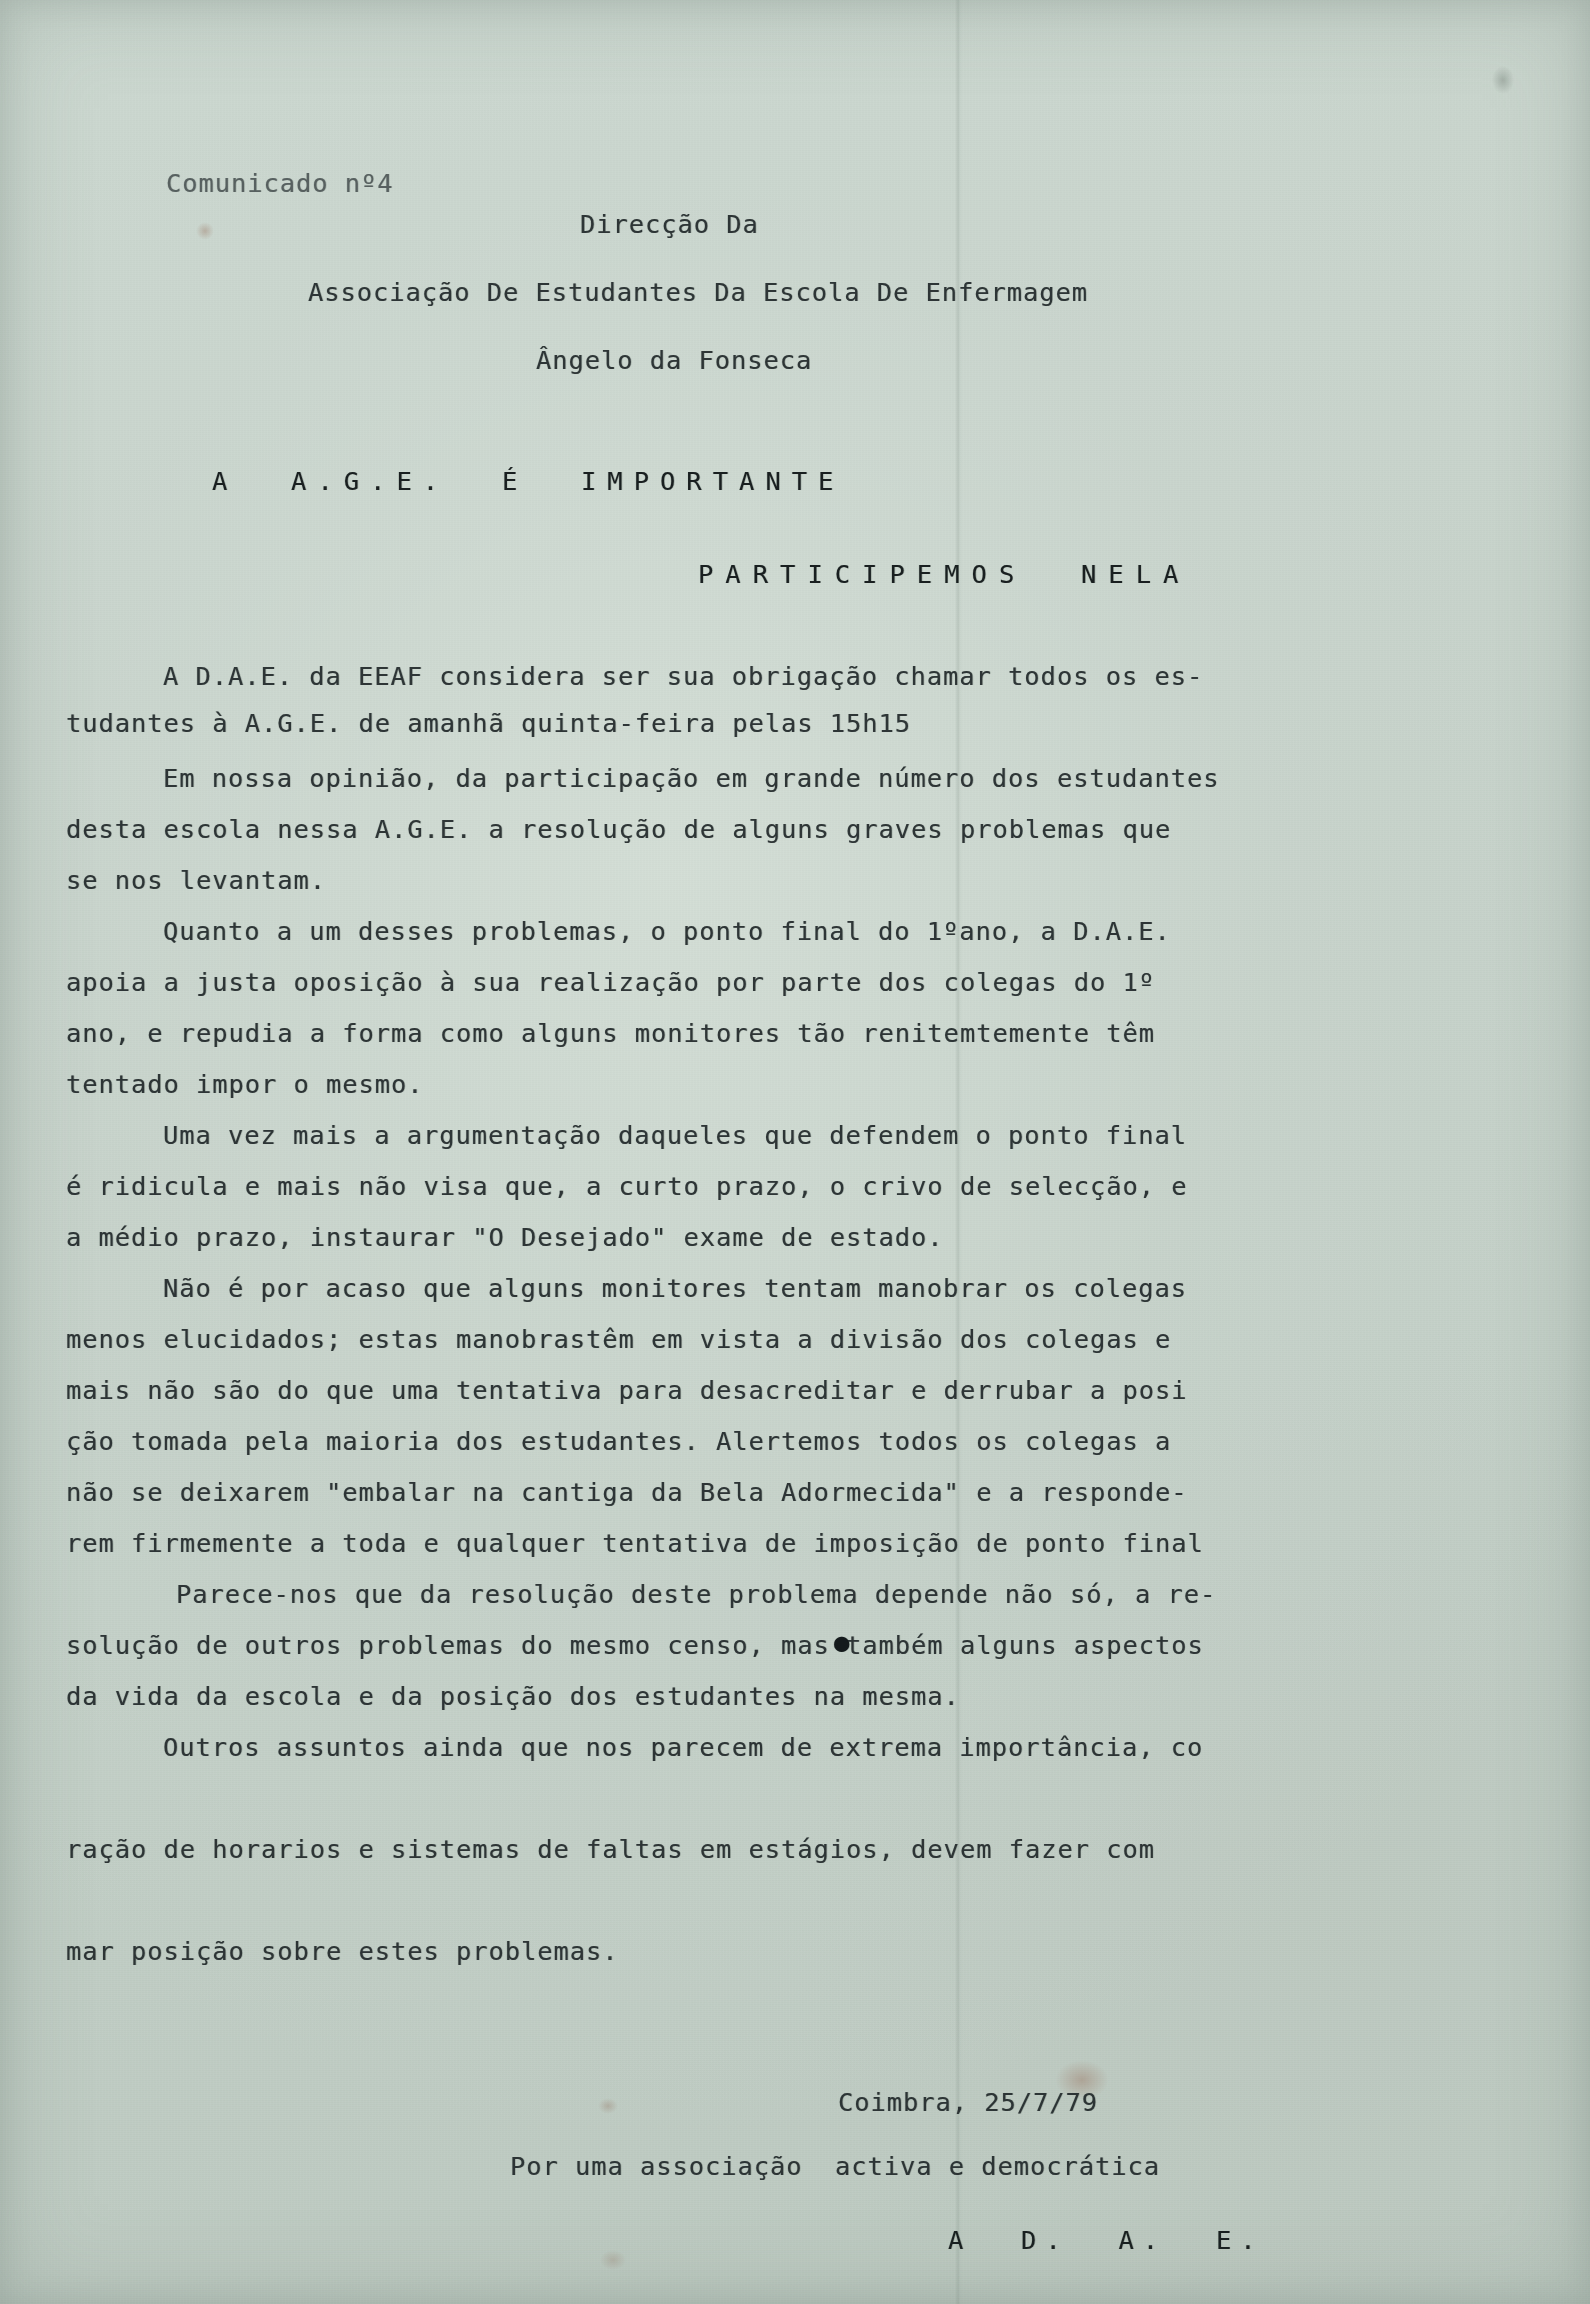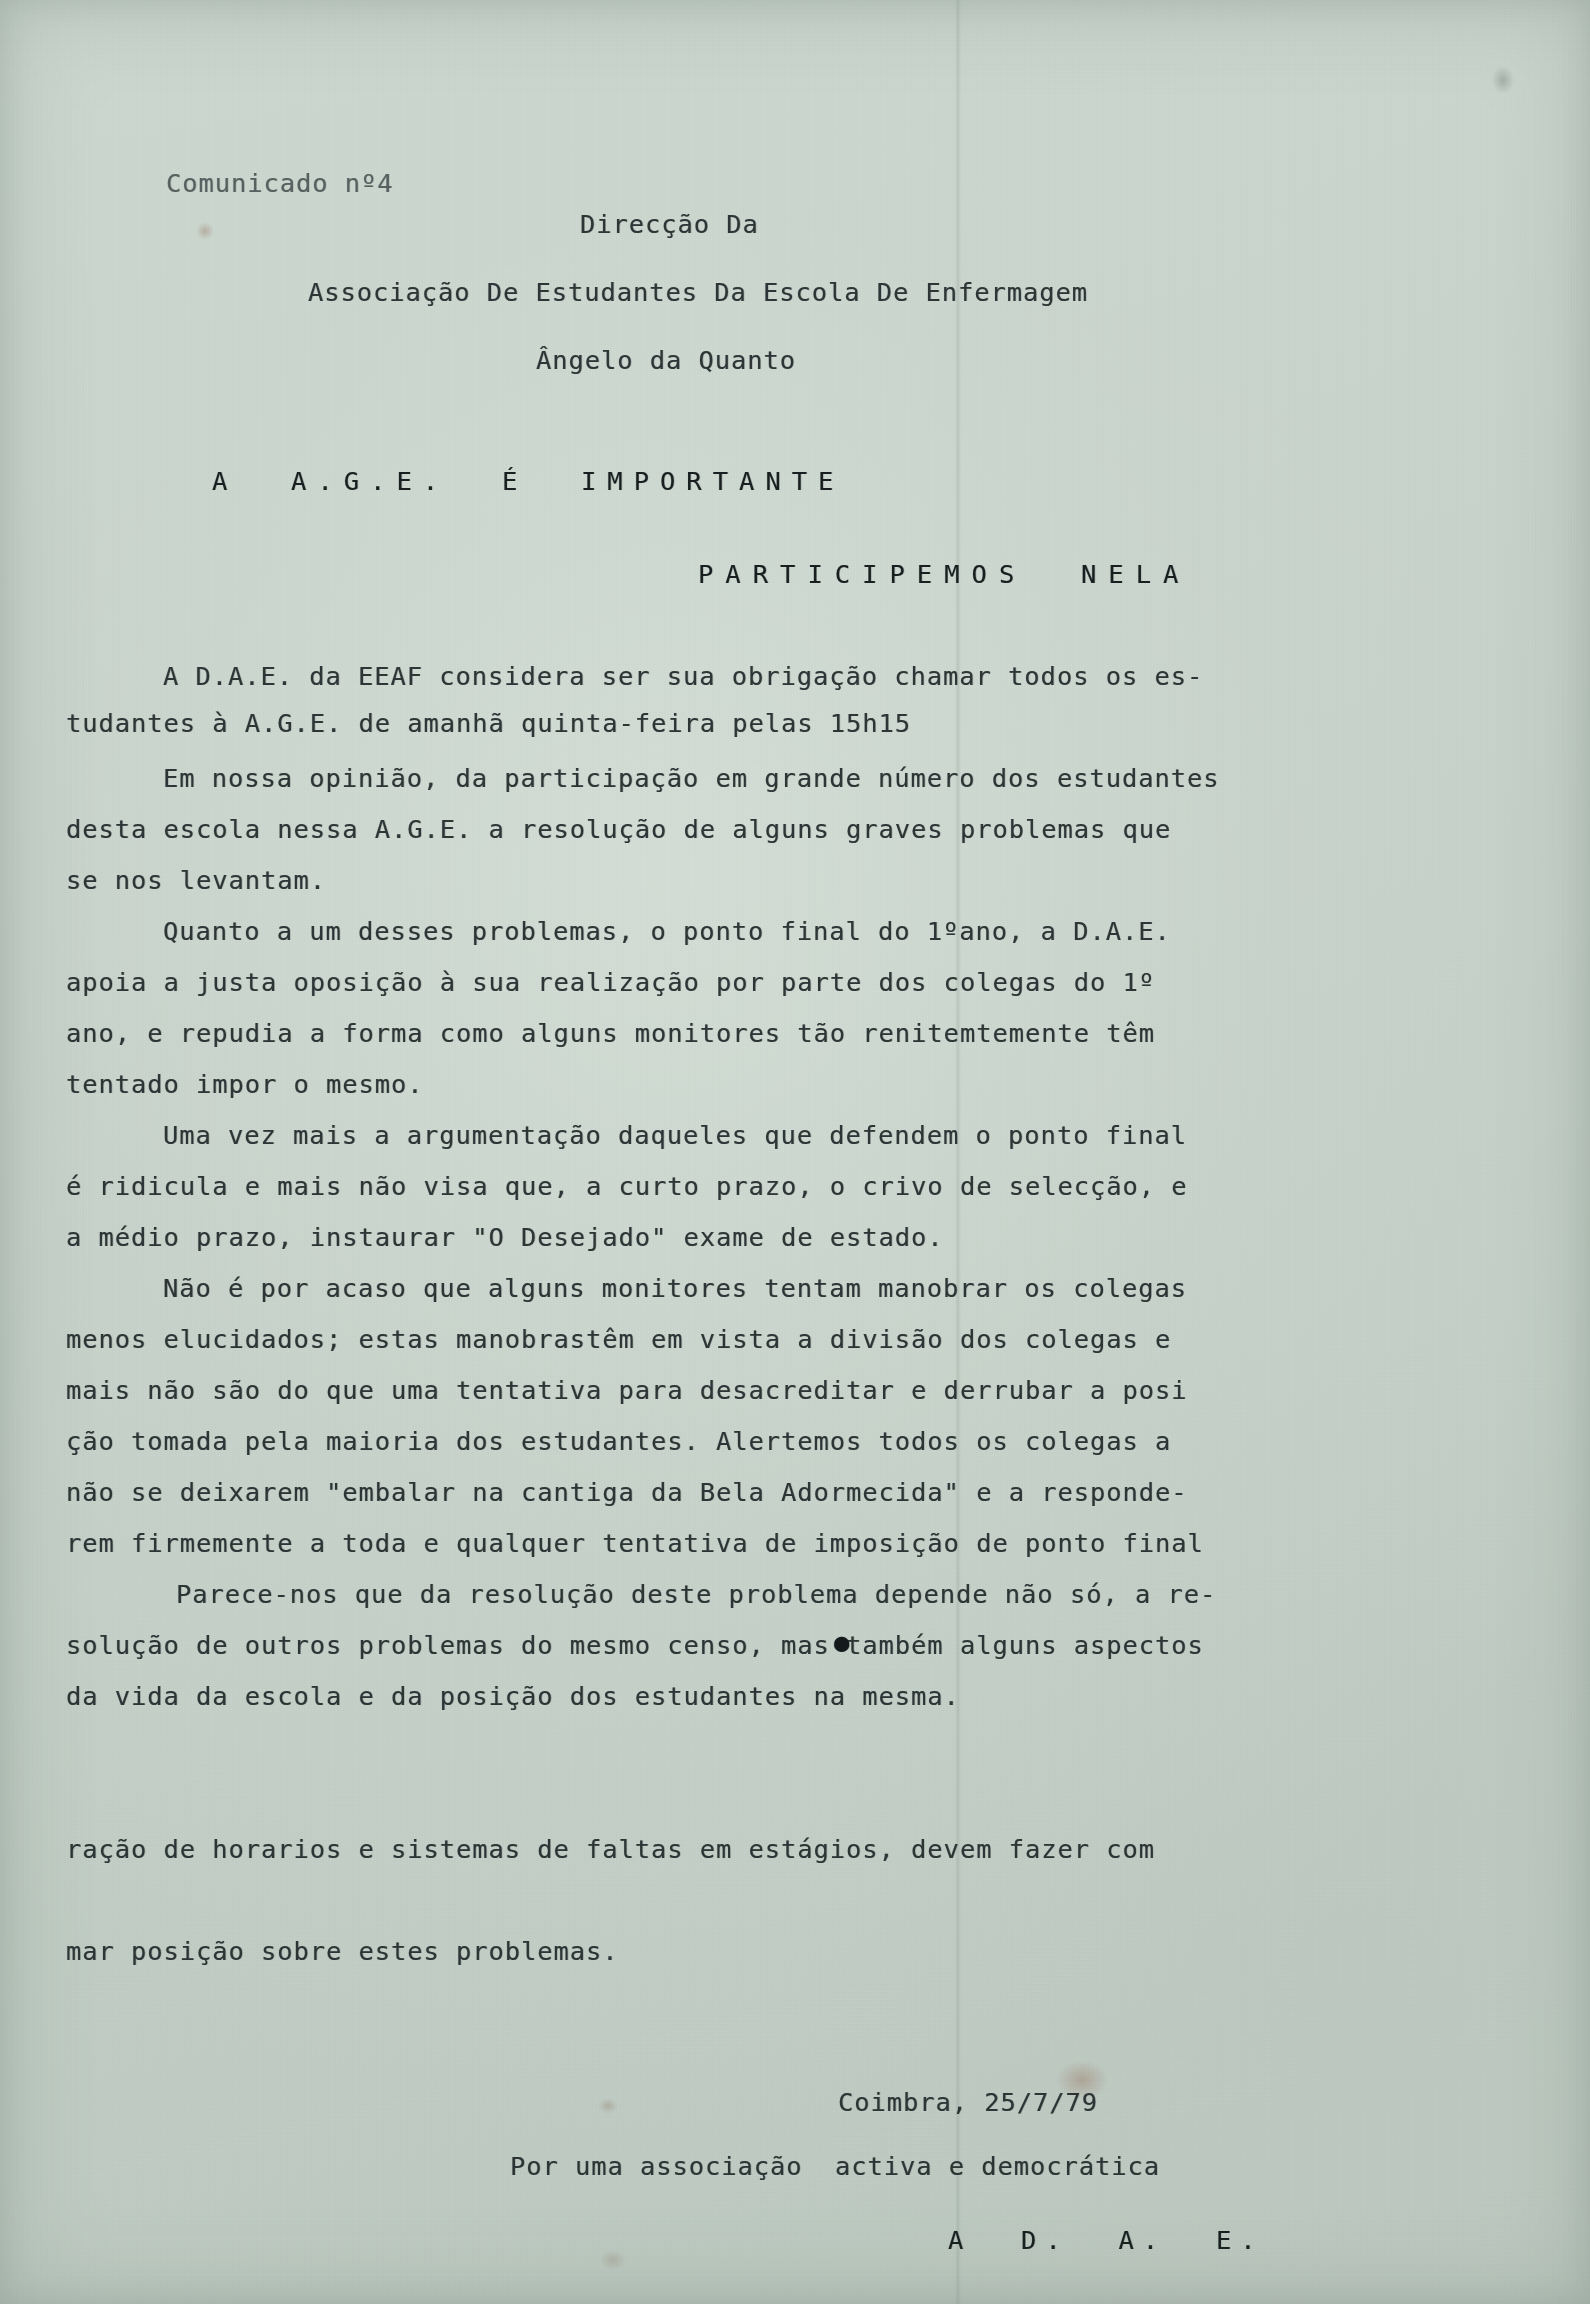--- a/index.html
+++ b/index.html
@@ -103,21 +103,21 @@
 <div class="smudge" style="left:598px; top:2098px; width:20px; height:16px; background:radial-gradient(ellipse at center, rgba(140,105,85,0.30), rgba(140,105,85,0) 70%);"></div>
 <div class="smudge" style="left:1492px; top:66px; width:22px; height:28px; background:radial-gradient(ellipse at center, rgba(120,132,124,0.45), rgba(120,132,124,0) 72%);"></div>
 <div class="smudge" style="left:600px; top:2250px; width:26px; height:20px; background:radial-gradient(ellipse at center, rgba(145,110,90,0.26), rgba(145,110,90,0) 72%);"></div>
 
 <div id="content">
 
   <div class="ln faint" style="left:166px; top:139px;">Comunicado nº4</div>
 
   <div class="ln" style="left:580px; top:212px;">Direcção Da</div>
   <div class="ln" style="left:308px; top:280px;">Associação De Estudantes Da Escola De Enfermagem</div>
-  <div class="ln" style="left:536px; top:348px;">Ângelo da Quanto</div>
+  <div class="ln" style="left:536px; top:348px;">Ângelo da Fonseca</div>
 
   <div class="ln spaced dark" style="left:212px; top:469px;">A  A.G.E.  É  IMPORTANTE</div>
   <div class="ln spaced2 dark" style="left:698px; top:562px;">PARTICIPEMOS  NELA</div>
 
   <div class="ln" style="left:163px; top:664px;">A D.A.E. da EEAF considera ser sua obrigação chamar todos os es-</div>
   <div class="ln" style="left:66px;  top:711px;">tudantes à A.G.E. de amanhã quinta-feira pelas 15h15</div>
   <div class="ln" style="left:163px; top:766px;">Em nossa opinião, da participação em grande número dos estudantes</div>
   <div class="ln" style="left:66px;  top:817px;">desta escola nessa A.G.E. a resolução de alguns graves problemas que</div>
   <div class="ln" style="left:66px;  top:868px;">se nos levantam.</div>
 
@@ -134,20 +134,21 @@
   <div class="ln" style="left:66px;  top:1327px;">menos elucidados; estas manobrastêm em vista a divisão dos colegas e</div>
   <div class="ln" style="left:66px;  top:1378px;">mais não são do que uma tentativa para desacreditar e derrubar a posi</div>
   <div class="ln" style="left:66px;  top:1429px;">ção tomada pela maioria dos estudantes. Alertemos todos os colegas a</div>
   <div class="ln" style="left:66px;  top:1480px;">não se deixarem "embalar na cantiga da Bela Adormecida" e a responde-</div>
   <div class="ln" style="left:66px;  top:1531px;">rem firmemente a toda e qualquer tentativa de imposição de ponto final</div>
 
   <div class="ln" style="left:176px; top:1582px;">Parece-nos que da resolução deste problema depende não só, a re-</div>
   <div class="ln" style="left:66px;  top:1633px;">solução de outros problemas do mesmo censo, mas também alguns aspectos</div>
   <div class="ln" style="left:66px;  top:1684px;">da vida da escola e da posição dos estudantes na mesma.</div>
 
+  <div class="ln" style="left:163px; top:1735px;">Outros assuntos ainda que nos parecem de extrema importância, co</div>
   <div class="ln" style="left:66px;  top:1837px;">ração de horarios e sistemas de faltas em estágios, devem fazer com</div>
   <div class="ln" style="left:66px;  top:1939px;">mar posição sobre estes problemas.</div>
 
   <div class="overtype ln dark" style="left:834px; top:1630px; font-size:25.5px;">●</div>
 
   <div class="ln" style="left:838px; top:2090px;">Coimbra, 25/7/79</div>
   <div class="ln" style="left:510px; top:2154px;">Por uma associação  activa e democrática</div>
   <div class="ln sig dark" style="left:948px; top:2228px;">A  D.  A.  E.</div>
 
 </div>

